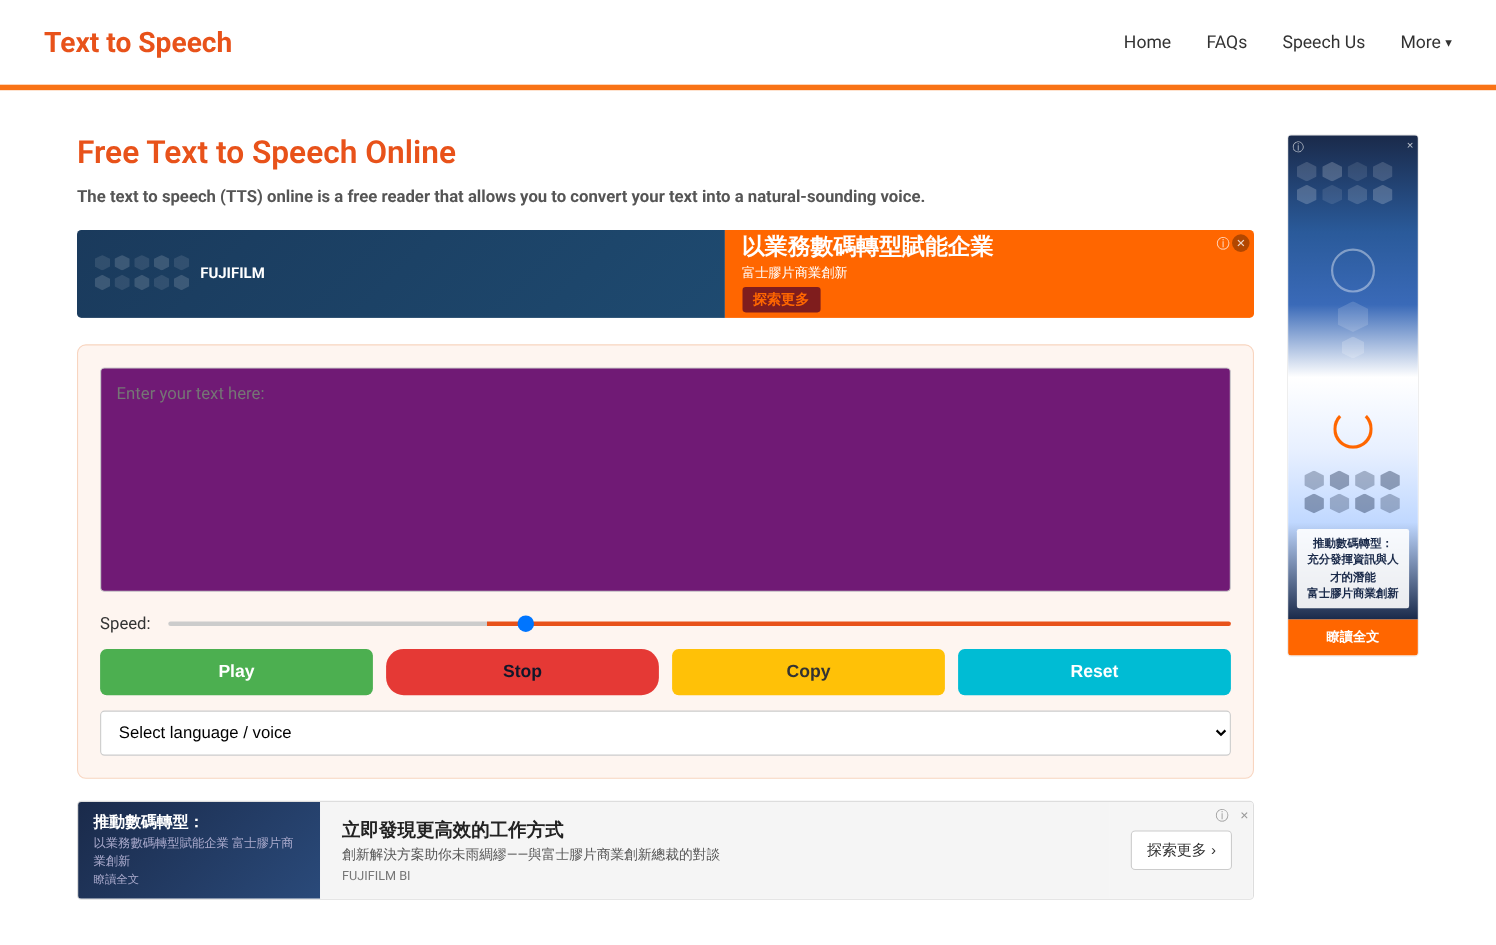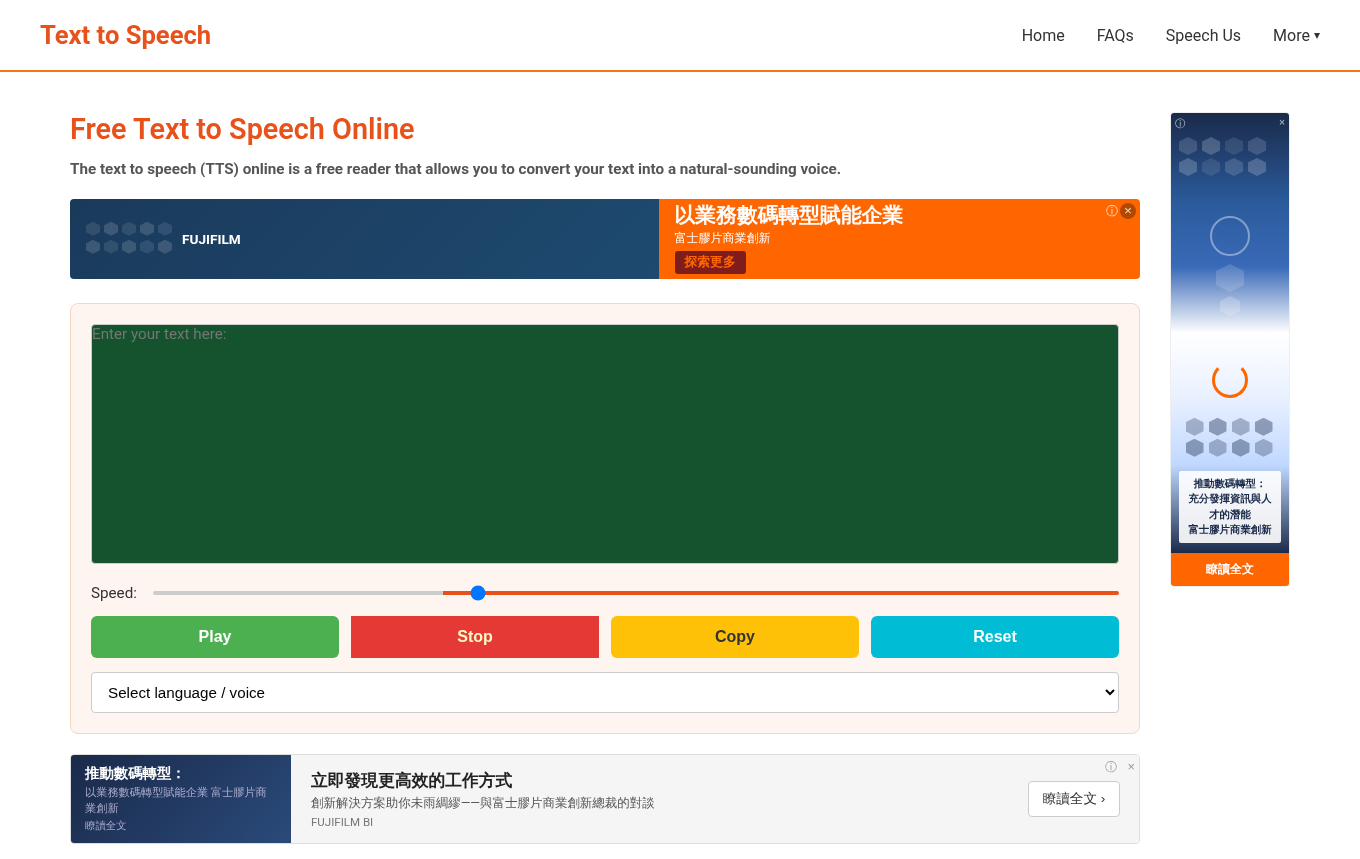--- a/index.html
+++ b/index.html
@@ -7,21 +7,21 @@
     .navbar-brand {
       font-size: 1.6rem;
       font-weight: 700;
       color: #e8521a;
       text-decoration: none;
     }
   </style>
 </head>
 <body>
 
-<nav style="display:flex;align-items:center;justify-content:space-between;padding:0 40px;height:72px;border-bottom:2px solid #f97316;background:#fff;">
+<nav style="display:flex;align-items:center;justify-content:space-between;padding:0 40px;height:82px;border-bottom:5px solid #f97316;background:#fff;">
   <a href="#" class="navbar-brand" style="font-size:1.6rem;font-weight:700;color:#e8521a;text-decoration:none;">Text to Speech</a>
   <ul style="display:flex;align-items:center;gap:32px;list-style:none;">
     <li><a href="#" style="text-decoration:none;color:#333;font-size:1rem;">Home</a></li>
     <li><a href="#" style="text-decoration:none;color:#333;font-size:1rem;">FAQs</a></li>
     <li><a href="#" style="text-decoration:none;color:#333;font-size:1rem;">Speech Us</a></li>
     <li>
       <button style="display:flex;align-items:center;gap:4px;cursor:pointer;color:#333;font-size:1rem;background:none;border:none;font-family:inherit;">
         <span>More</span>
         <span style="font-size:0.75rem;">▾</span>
       </button>
@@ -55,30 +55,30 @@
       <div style="background:#ff6600;width:45%;height:100%;display:flex;flex-direction:column;align-items:flex-start;justify-content:center;padding:8px 12px 8px 16px;">
         <div style="color:#fff;font-size:1.3rem;font-weight:bold;line-height:1.2;">以業務數碼轉型賦能企業</div>
         <div style="color:#fff;font-size:0.75rem;margin-top:2px;">富士膠片商業創新</div>
         <button style="background:#7f1d1d;color:#ff6600;border:none;border-radius:3px;padding:3px 10px;font-size:0.8rem;font-weight:bold;cursor:pointer;margin-top:4px;">探索更多</button>
       </div>
       <button style="position:absolute;top:4px;right:22px;color:rgba(255,255,255,0.8);font-size:0.75rem;cursor:pointer;background:none;border:none;">ⓘ</button>
       <button style="position:absolute;top:4px;right:4px;color:rgba(255,255,255,0.8);font-size:0.85rem;cursor:pointer;background:rgba(0,0,0,0.3);border:none;border-radius:50%;width:16px;height:16px;display:flex;align-items:center;justify-content:center;line-height:1;padding:0;">×</button>
     </div>
 
     <div style="background:#fef5f0;border:1px solid #f8d5c0;border-radius:8px;padding:20px;margin-bottom:20px;">
-      <textarea style="width: 100%; height: 240px; border: 1px solid rgb(204, 204, 204); border-radius: 4px; font-size: 0.95rem; color: rgb(170, 170, 170); resize: none; outline: none; font-family: inherit; background: #14532d;" placeholder="Enter your text here:"></textarea>
+      <textarea style="width: 100%; height: 204px; border: 1px solid rgb(204, 204, 204); border-radius: 4px; padding: 14px; font-size: 0.95rem; color: rgb(170, 170, 170); resize: none; outline: none; font-family: inherit; background: #701a75;" placeholder="Enter your text here:"></textarea>
 
       <div style="display:flex;align-items:center;gap:16px;margin:16px 0 14px 0;">
         <label style="font-size:0.95rem;color:#333;white-space:nowrap;">Speed:</label>
         <input type="range" min="0.5" max="2" step="0.1" value="1" style="flex: 1 1 0%; appearance: none; height: 4px; background: linear-gradient(to right, rgb(204, 204, 204) 30%, rgb(232, 82, 26) 30%); border-radius: 2px; outline: none; cursor: pointer;">
       </div>
 
       <div style="display:flex;gap:12px;margin-bottom:14px;">
         <button style="flex:1;padding:12px 0;border:none;border-radius:6px;font-size:1rem;font-weight:600;cursor:pointer;color:#fff;background:#4caf50;">Play</button>
-        <button style="flex:1;padding:12px 0;border:none;border-radius:0;font-size:1rem;font-weight:600;cursor:pointer;color:#fef9c3;background:#e53935;">Stop</button>
+        <button style="flex:1;padding:12px 0;border:none;border-radius:16px;font-size:1rem;font-weight:600;cursor:pointer;color:#0f172a;background:#e53935;">Stop</button>
         <button style="flex:1;padding:12px 0;border:none;border-radius:6px;font-size:1rem;font-weight:600;cursor:pointer;color:#333;background:#ffc107;">Copy</button>
         <button style="flex:1;padding:12px 0;border:none;border-radius:6px;font-size:1rem;font-weight:600;cursor:pointer;color:#fff;background:#00bcd4;">Reset</button>
       </div>
 
       <select style="width:100%;padding:10px 12px;border:1px solid #ccc;border-radius:4px;font-size:0.95rem;background:#fff;outline:none;cursor:pointer;">
         <option value="">Select language / voice</option>
         <option value="en-US">English (US)</option>
         <option value="en-GB">English (UK)</option>
         <option value="zh-TW">Chinese (Traditional)</option>
         <option value="zh-CN">Chinese (Simplified)</option>
@@ -94,21 +94,21 @@
 富士膠片商業創新</span>
         </div>
         <div style="color:#aac;font-size:0.65rem;margin-top:2px;">瞭讀全文</div>
       </div>
       <div style="flex:1;background:#f5f5f5;height:100%;display:flex;flex-direction:column;justify-content:center;padding:10px 20px;">
         <div style="font-size:1.05rem;font-weight:bold;color:#222;">立即發現更高效的工作方式</div>
         <div style="font-size:0.78rem;color:#555;margin-top:3px;">創新解決方案助你未雨綢繆——與富士膠片商業創新總裁的對談</div>
         <div style="font-size:0.72rem;color:#777;margin-top:3px;">FUJIFILM BI</div>
       </div>
       <div style="width:130px;height:100%;background:#f5f5f5;display:flex;align-items:center;justify-content:center;flex-shrink:0;">
-        <button style="background:#fff;border:1px solid #ccc;border-radius:4px;padding:8px 14px;font-size:0.85rem;cursor:pointer;color:#333;">瞭讀全文 ›</button>
+        <button style="background:#fff;border:1px solid #ccc;border-radius:4px;padding:8px 14px;font-size:0.85rem;cursor:pointer;color:#333;">探索更多 ›</button>
       </div>
       <button style="position:absolute;top:4px;right:22px;color:#999;font-size:0.75rem;cursor:pointer;background:none;border:none;">ⓘ</button>
       <button style="position:absolute;top:4px;right:4px;color:#999;font-size:0.8rem;cursor:pointer;background:none;border:none;">×</button>
     </div>
   </div>
 
   <div style="width:120px;flex-shrink:0;">
     <div style="width:120px;background:#fff;border:1px solid #eee;border-radius:4px;overflow:hidden;position:relative;">
 
       <div style="width:100%;background:linear-gradient(180deg,#1a2a4a 0%,#2a5a9a 20%,#3a6ab8 35%,#ffffff 50%,#e8f0ff 65%,#c0d8ff 80%,#1a2a4a 100%);min-height:440px;display:flex;flex-direction:column;align-items:center;justify-content:space-between;padding:24px 8px 10px 8px;position:relative;">

